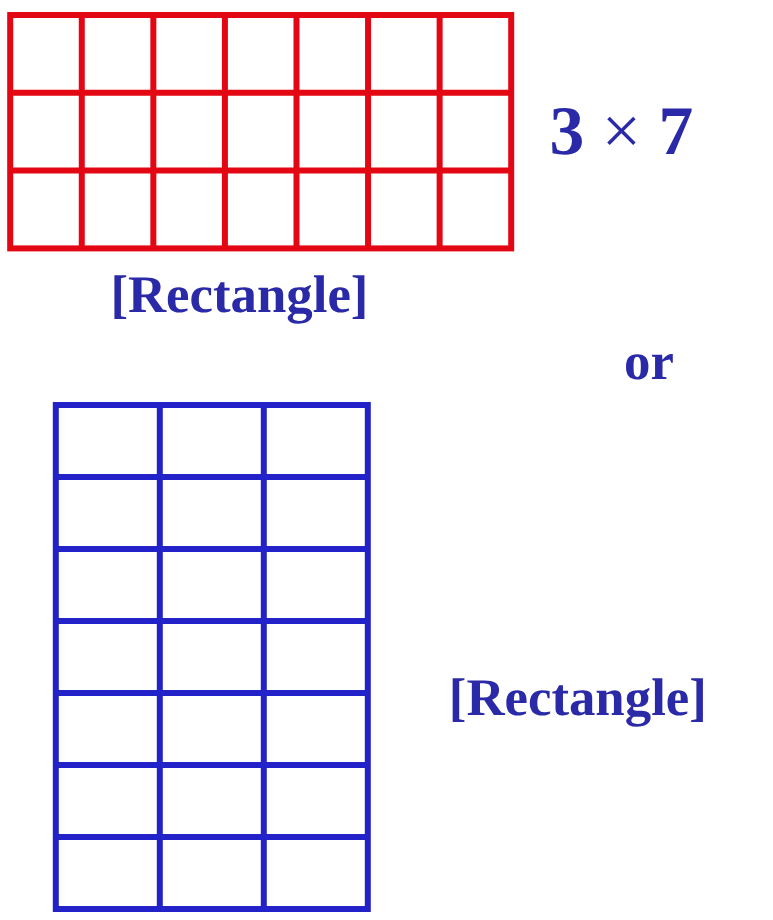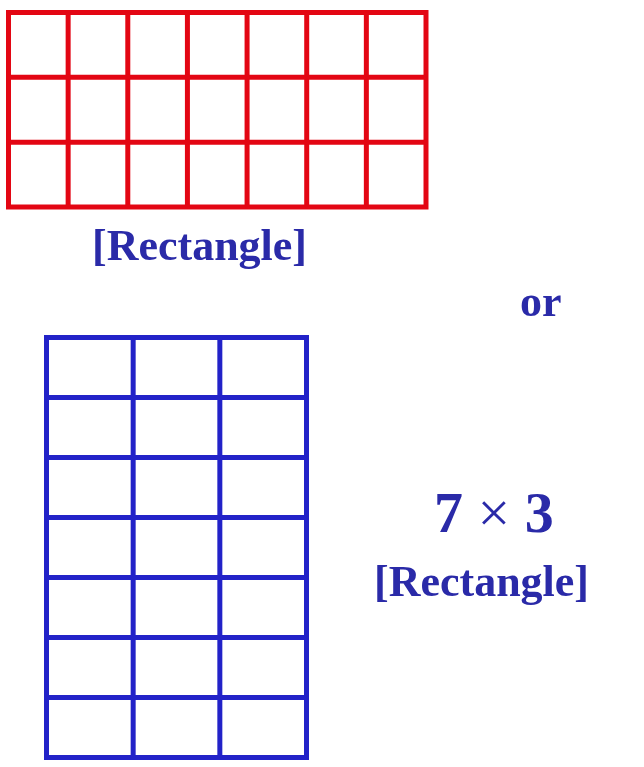--- a/index.html
+++ b/index.html
@@ -43,25 +43,25 @@
         <line x1="219.83333333333334" y1="337.5" x2="219.83333333333334" y2="757.5" stroke="#2222c8" stroke-width="5"></line>
         <line x1="46.5" y1="397.5" x2="306.5" y2="397.5" stroke="#2222c8" stroke-width="5"></line>
         <line x1="46.5" y1="457.5" x2="306.5" y2="457.5" stroke="#2222c8" stroke-width="5"></line>
         <line x1="46.5" y1="517.5" x2="306.5" y2="517.5" stroke="#2222c8" stroke-width="5"></line>
         <line x1="46.5" y1="577.5" x2="306.5" y2="577.5" stroke="#2222c8" stroke-width="5"></line>
         <line x1="46.5" y1="637.5" x2="306.5" y2="637.5" stroke="#2222c8" stroke-width="5"></line>
         <line x1="46.5" y1="697.5" x2="306.5" y2="697.5" stroke="#2222c8" stroke-width="5"></line>
       </g>
   </svg>
 
+  <div class="label" id="expr1">
+    <span>3</span>
+    <span class="times">×</span>
+    <span>7</span>
+  </div>
 
   <div class="label" id="rect1">[Rectangle]</div>
 
   <div class="label" id="or">or</div>
 
-  <div class="label" id="expr2">
-    <span>7</span>
-    <span class="times">×</span>
-    <span>3</span>
-  </div>
 
   <div class="label" id="rect2">[Rectangle]</div>
 </div>
 
 </body></html>

